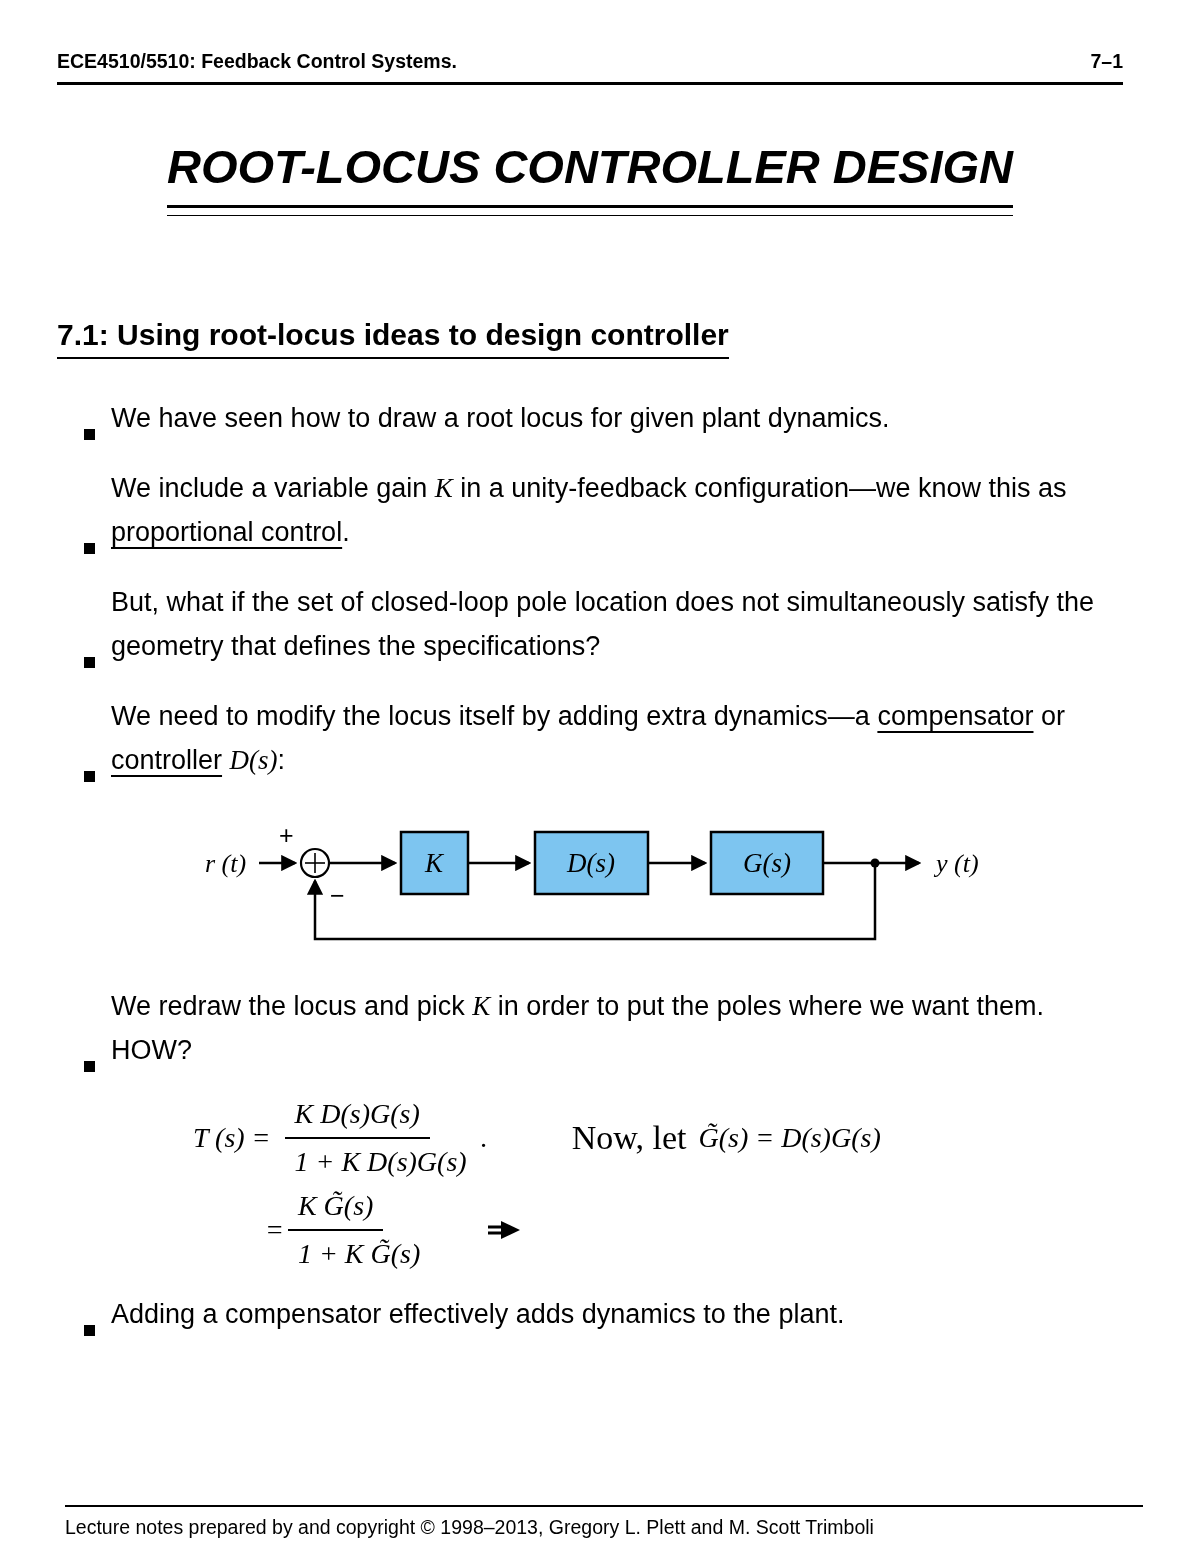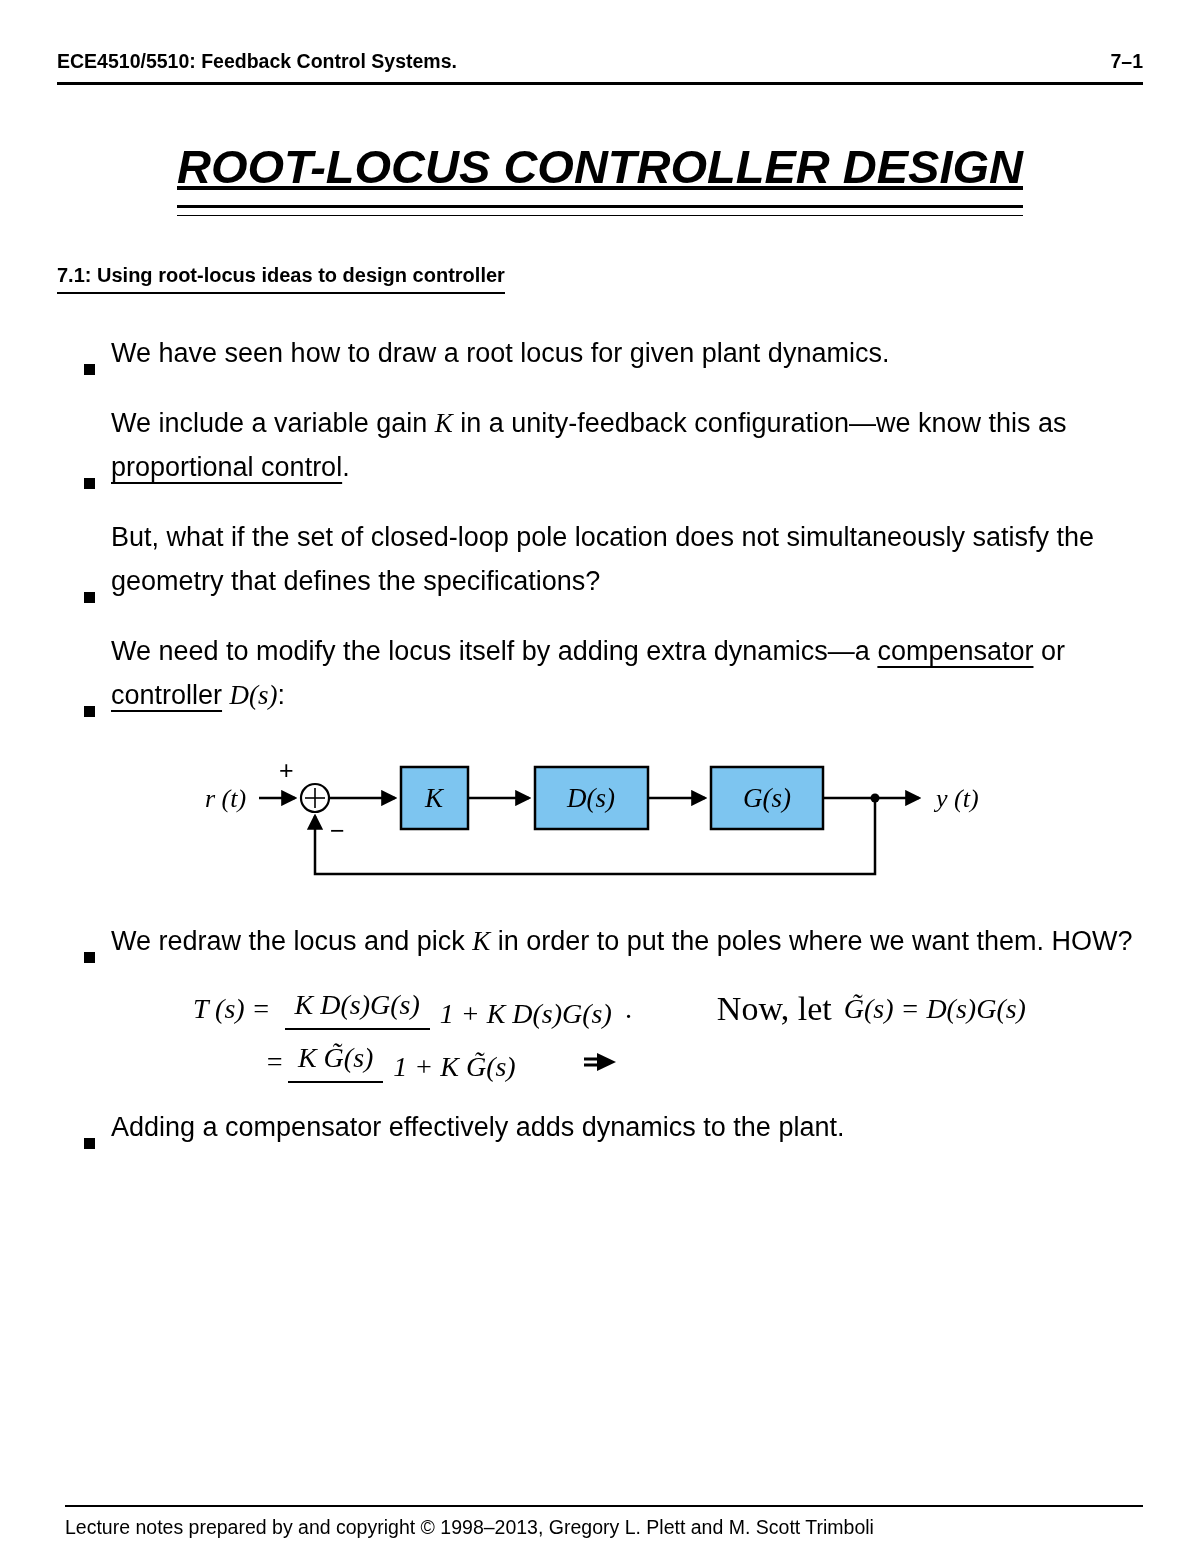--- a/index.html
+++ b/index.html
@@ -1,32 +1,32 @@
 <!DOCTYPE html>
 <html><head>
 <meta charset="utf-8">
 <style>
   html,body{margin:0;padding:0;}
   body{width:1200px;height:1553px;position:relative;background:#ffffff;color:#000;
        font-family:"Liberation Sans",sans-serif;overflow:hidden;}
-  .page{position:absolute;inset:0;padding:50px 57px 0 57px;}
+  .page{position:absolute;inset:0;padding:50px 77px 0 57px;}
 
   
   .hdr{display:flex;justify-content:space-between;align-items:baseline;
        font-size:19.5px;font-weight:700;}
   .hdr-rule{height:2.5px;background:#000;margin-top:9px;}
 
   
   .title-wrap{text-align:center;margin-top:54px;}
   .title-inner{display:inline-block;}
-  .title{font-size:47px;font-weight:700;font-style:italic;white-space:nowrap;text-decoration:underline;}
+  .title{font-size:47px;font-weight:700;font-style:italic;white-space:nowrap;}
   .dbl{margin-top:11px;height:7px;border-top:3px solid #000;border-bottom:1.6px solid #000;}
 
   
-  .sec{margin-top:48px;font-size:20px;font-weight:700;}
+  .sec{margin-top:102px;font-size:30px;font-weight:700;}
   .sec-u{border-bottom:2.5px solid #000;padding-bottom:6px;}
 
   
   .blist-a{margin-top:44px;}
   .blist-b{margin-top:20px;}
   .blist-c{margin-top:22px;}
   .bullet{display:flex;align-items:flex-end;margin:0 0 26px 27px;
           font-size:27px;line-height:44px;}
   .sq{flex:none;width:11px;height:11px;background:#000;margin:16px 16px 0 0;}
   .btxt{flex:1;}
@@ -41,21 +41,21 @@
   .blk{stroke:#000;stroke-width:2.5;}
   .st{font-family:"Liberation Serif","DejaVu Serif",serif;font-style:italic;font-size:26px;}
   .bt{font-family:"Liberation Serif","DejaVu Serif",serif;font-style:italic;font-size:27px;}
   .sign{font-family:"Liberation Sans",sans-serif;font-size:25px;}
 
   
   .matharea{margin-top:16px;}
   .mrow{display:flex;align-items:center;white-space:nowrap;font-size:28px;}
   .mrow1{margin-left:136px;}
   .mrow2{margin-left:208px;margin-top:12px;}
-  .frac{display:inline-flex;flex-direction:row;align-items:flex-end;margin:0 4px;}
+  .frac{display:inline-flex;flex-direction:column;align-items:flex-start;margin:0 4px;}
   .num{padding:0 10px 7px;border-bottom:2.2px solid #000;}
   .den{padding:7px 10px 0;}
   .mlhs{margin-right:10px;}
   .gap1{width:84px;flex:none;}
   .gap2{width:52px;flex:none;}
   .plain{font-size:34px;font-family:Liberation Serif, serif;}
   .now{margin-right:12px;}
   .arrow-ic{margin-right:14px;flex:none;}
 
   

